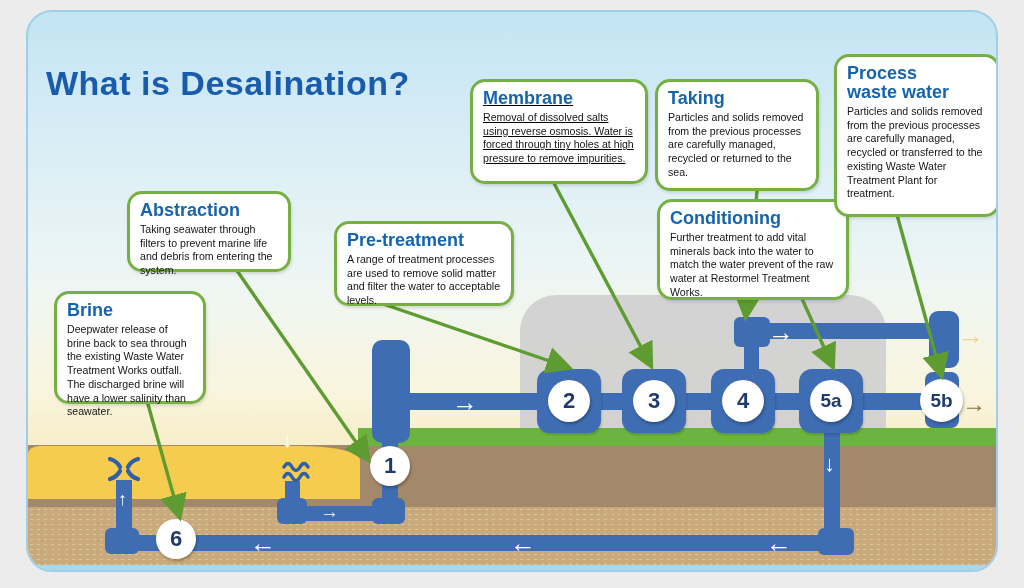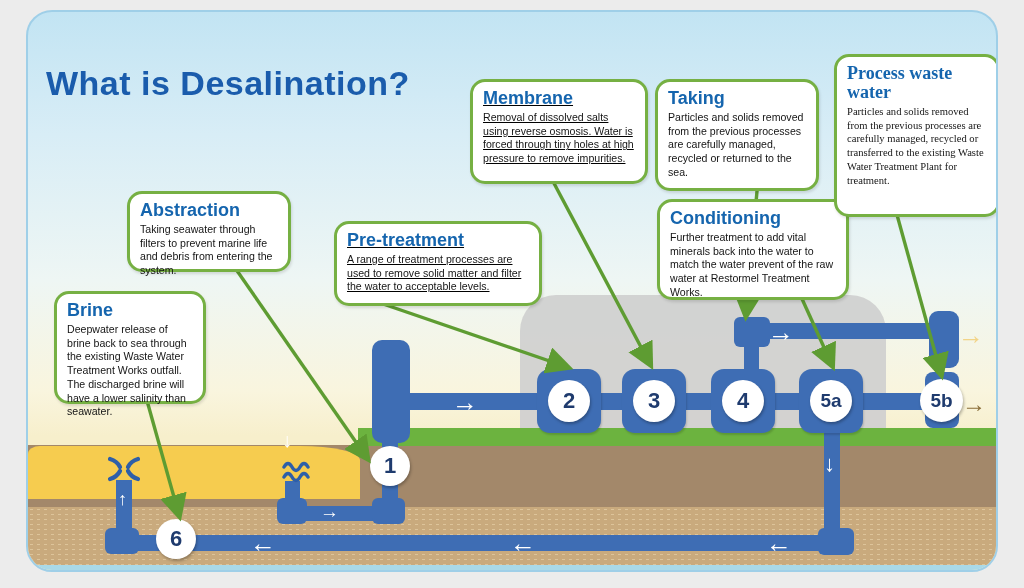--- a/index.html
+++ b/index.html
@@ -132,36 +132,36 @@
     </svg>
 
     <div class="callout" style="left:26px;top:279px;width:152px;height:113px;">
       <h3>Brine</h3>
       <p>Deepwater release of brine back to sea through the existing Waste Water Treatment Works outfall. The discharged brine will have a lower salinity than seawater.</p>
     </div>
     <div class="callout" style="left:99px;top:179px;width:164px;height:81px;">
       <h3>Abstraction</h3>
       <p>Taking seawater through filters to prevent marine life and debris from entering the system.</p>
     </div>
-    <div class="callout" style="left:306px;top:209px;width:208px;height:85px;text-decoration:underline;">
+    <div class="callout" style="left:306px;top:209px;width:180px;height:85px;">
       <h3>Pre-treatment</h3>
       <p>A range of treatment processes are used to remove solid matter and filter the water to acceptable levels.</p>
     </div>
     <div class="callout" style="left:442px;top:67px;width:178px;height:105px;text-decoration:underline;">
       <h3>Membrane</h3>
       <p>Removal of dissolved salts using reverse osmosis. Water is forced through tiny holes at high pressure to remove impurities.</p>
     </div>
     <div class="callout" style="left:627px;top:67px;width:164px;height:112px;">
       <h3>Taking</h3>
       <p>Particles and solids removed from the previous processes are carefully managed, recycled or returned to the sea.</p>
     </div>
     <div class="callout" style="left:629px;top:187px;width:192px;height:101px;">
       <h3>Conditioning</h3>
       <p>Further treatment to add vital minerals back into the water to match the water prevent of the raw water at Restormel Treatment Works.</p>
     </div>
-    <div class="callout" style="left:806px;top:42px;width:166px;height:163px;font-family:Liberation Serif, serif;">
+    <div class="callout" style="left:806px;top:42px;width:166px;height:163px;">
       <h3 style="width:110px;">Process waste water</h3>
       <p>Particles and solids removed from the previous processes are carefully managed, recycled or transferred to the existing Waste Water Treatment Plant for treatment.</p>
     </div>
 
     <div class="abs title">What is Desalination?</div>
   </div>
 </div>
 
 </body></html>

